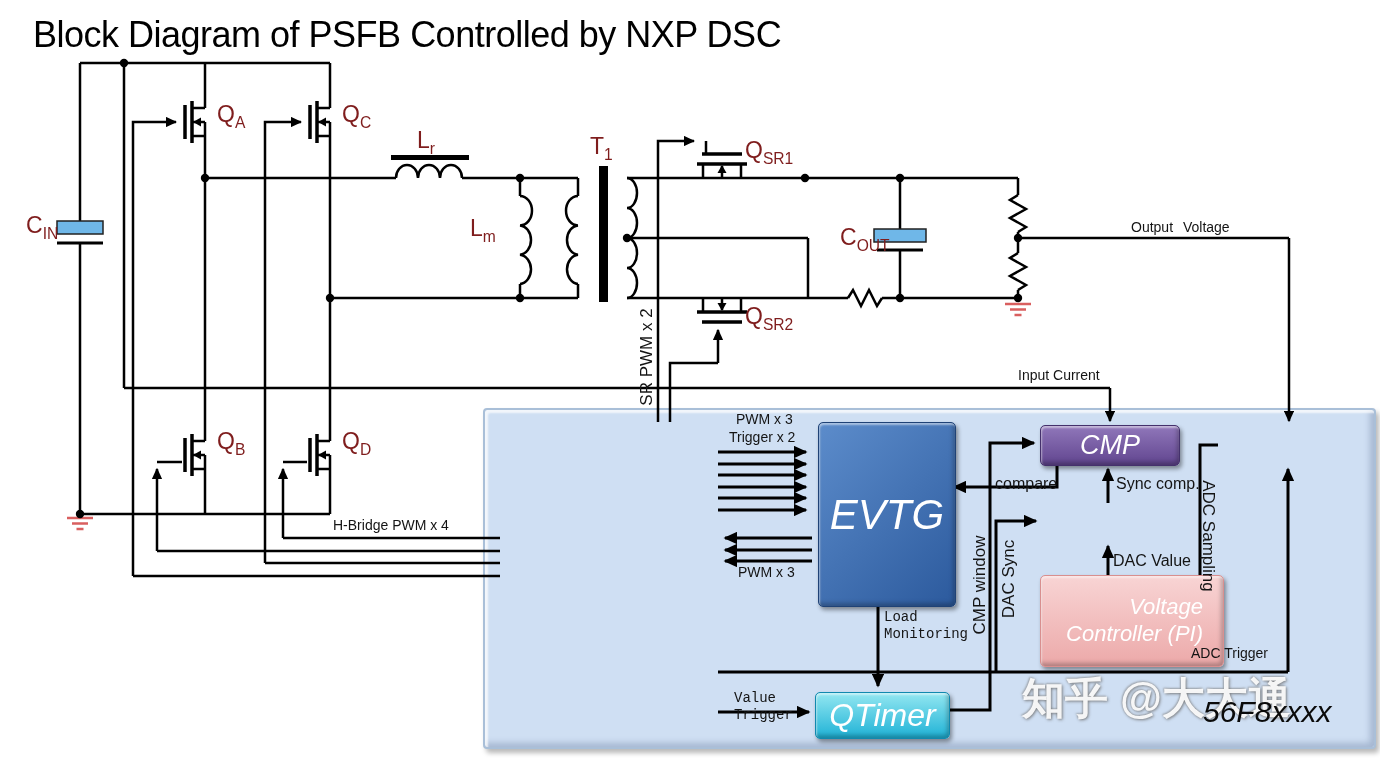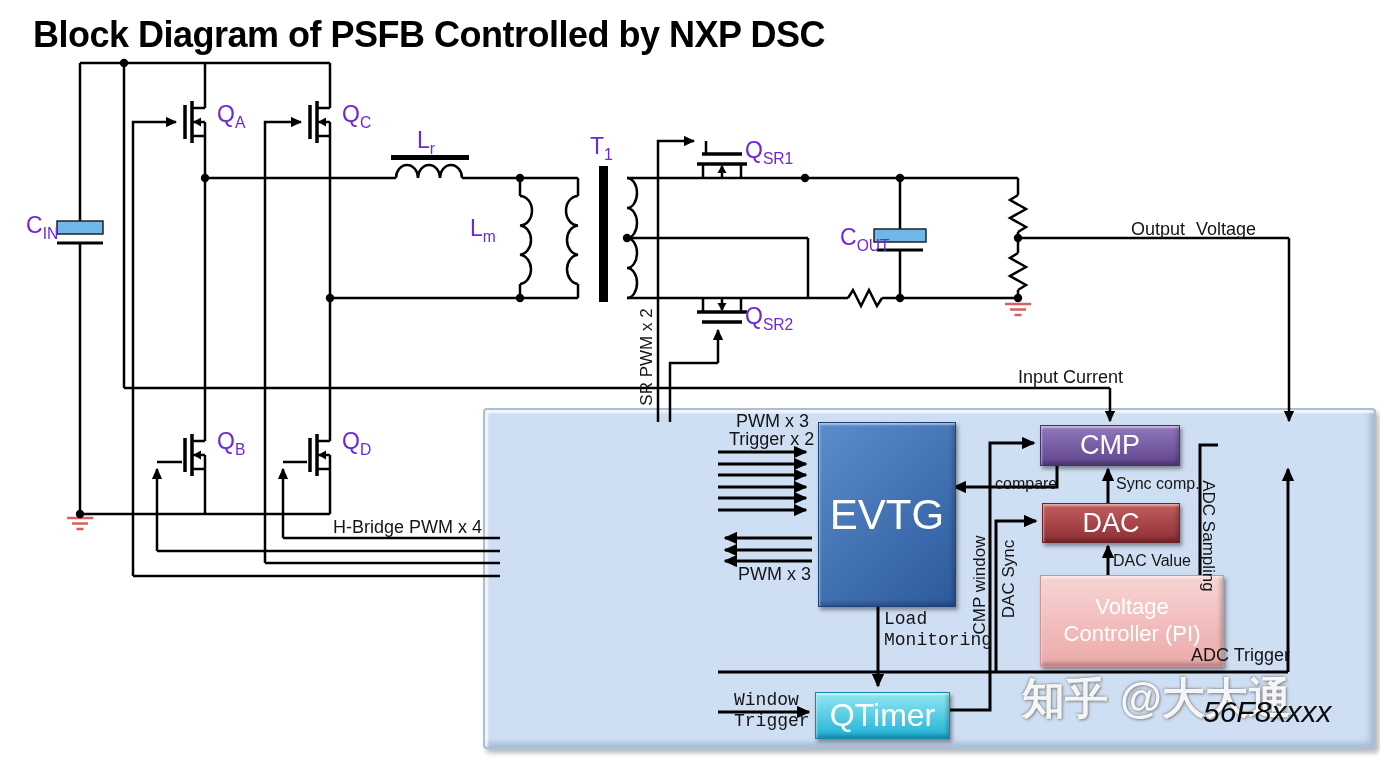--- a/index.html
+++ b/index.html
@@ -1,40 +1,40 @@
 <!DOCTYPE html>
 <html><head>
 <meta charset="utf-8">
 <style>
   html,body{margin:0;padding:0;background:#fff;}
   .stage{position:relative;width:1380px;height:760px;background:#ffffff;overflow:hidden;
          font-family:"Liberation Sans",sans-serif;color:#111;}
-  .title{position:absolute;left:33px;top:14px;font-size:36px;font-weight:bold;letter-spacing:-.5px;
+  .title{position:absolute;left:33px;top:14px;font-size:36px;font-weight:normal;letter-spacing:-.5px;
          color:#000;white-space:nowrap;z-index:5;}
   .dsc-box{position:absolute;left:483px;top:408px;width:889px;height:337px;background:#cfdff3;
          border:2px solid #a9bfd8;border-radius:4px;z-index:1;
          box-shadow:inset 3px 3px 2px rgba(255,255,255,.75), inset -4px -4px 6px rgba(90,110,145,.35), 3px 4px 5px rgba(0,0,0,.28);}
   svg.wires{position:absolute;left:0;top:0;z-index:2;}
   .blk{position:absolute;display:flex;align-items:center;justify-content:center;color:#fff;
-       text-align:center;border-radius:0;z-index:3;
-       box-shadow:2px 3px 4px rgba(0,0,0,.4), inset 1px 2px 2px rgba(255,255,255,.5), inset -2px -3px 4px rgba(0,0,0,.25);}
+       text-align:right;border-radius:5px;z-index:3;
+       box-shadow:2px 3px 4px rgba(0,0,0,.4), inset 1px 2px 2px rgba(255,255,255,.5), inset -2px -3px 4px rgba(0,0,0,.25);font-style:italic;}
   .b-eflex {left:500px;top:422px;width:218px;height:318px;background:linear-gradient(135deg,#bcd56a,#7d9f33);border:1.5px solid #64832a;font-size:31px;}
   .b-evtg  {left:818px;top:422px;width:136px;height:183px;background:linear-gradient(135deg,#5c8ccb,#2c5a9d);border:1.5px solid #1f4276;font-size:42px;}
   .b-qtimer{left:815px;top:692px;width:133px;height:45px;background:linear-gradient(180deg,#93e7f1,#1fb2d6);border:1.5px solid #1189af;font-size:32px;}
   .b-cmp   {left:1040px;top:425px;width:138px;height:39px;background:linear-gradient(180deg,#9077ba,#61458f);border:1.5px solid #45316c;font-size:27px;}
   .b-dac   {left:1042px;top:503px;width:136px;height:38px;background:linear-gradient(180deg,#c25d5d,#8e2f36);border:1.5px solid #6e2228;font-size:27px;}
   .b-adc   {left:1218px;top:425px;width:139px;height:39px;background:linear-gradient(180deg,#f7b14d,#ec8d10);border:1.5px solid #c57208;font-size:27px;color:#fdf4d9;}
   .b-vc    {left:1040px;top:575px;width:142px;height:90px;background:linear-gradient(180deg,#f8d4d4,#eca9a9);border:1.5px solid #d98f8f;font-size:22px;line-height:1.22;padding:0 20px;}
-  .wlabel{position:absolute;font-size:18px;color:#141414;white-space:nowrap;z-index:4;}
+  .wlabel{position:absolute;font-size:14px;color:#141414;white-space:nowrap;z-index:4;}
   .wrap{white-space:normal;line-height:1.18;font-family:Liberation Mono, monospace;}
   .vlabel{position:absolute;font-size:17px;color:#141414;white-space:nowrap;z-index:4;
           transform:translate(-50%,-50%) rotate(-90deg);}
   .vlabel-cw{position:absolute;font-size:17px;color:#141414;white-space:nowrap;z-index:4;
           transform:translate(-50%,-50%) rotate(90deg);}
-  .clabel{position:absolute;font-size:23px;color:#6d28d9;white-space:nowrap;z-index:4;}
+  .clabel{position:absolute;font-size:23px;color:#7f1d1d;white-space:nowrap;z-index:4;}
   .clabel sub{font-size:68%;}
   .chip{position:absolute;left:1203px;top:695px;font-size:30px;font-style:italic;color:#0a0a0a;z-index:7;}
   .wm{position:absolute;left:1022px;top:670px;font-size:43px;font-weight:bold;z-index:6;white-space:nowrap;
       color:rgba(255,255,255,.92);text-shadow:1px 1px 3px rgba(110,110,110,.85),-1px -1px 2px rgba(130,130,130,.55);}
 </style>
 </head>
 <body>
 
 <div class="stage">
 
@@ -180,32 +180,29 @@
 
   <div class="blk b-evtg">
       <span>EVTG</span>
     </div>
   <div class="blk b-qtimer">
       <span>QTimer</span>
     </div>
   <div class="blk b-cmp">
       <span>CMP</span>
     </div>
-  <div class="blk b-dac">
-      <span>DAC</span>
-    </div>
   <div class="blk b-vc">
       <span>Voltage Controller (PI)</span>
     </div>
 
   <div class="wlabel" style="left:736px;top:411px">PWM x 3</div>
   <div class="wlabel" style="left:729px;top:429px">Trigger x 2</div>
   <div class="wlabel" style="left:738px;top:564px">PWM x 3</div>
   <div class="wlabel wrap" style="left:884px;top:609px;width:105px">Load Monitoring</div>
-  <div class="wlabel wrap" style="left:734px;top:690px;width:82px">Window Trigger</div>
+  <div class="wlabel wrap" style="left:734px;top:690px;width:82px">Value Trigger</div>
   <div class="wlabel" style="left:995px;top:475px;font-size:16px">compare</div>
   <div class="wlabel" style="left:1116px;top:475px;font-size:16px">Sync comp.</div>
   <div class="wlabel" style="left:1113px;top:552px;font-size:16px">DAC Value</div>
   <div class="wlabel" style="left:1191px;top:645px">ADC Trigger</div>
   <div class="wlabel" style="left:333px;top:517px">H-Bridge PWM x 4</div>
   <div class="wlabel" style="left:1018px;top:367px">Input Current</div>
   <div class="wlabel" style="left:1131px;top:219px;word-spacing:6px">Output Voltage</div>
   <div class="vlabel" style="left:647px;top:357px">SR PWM x 2</div>
   <div class="vlabel" style="left:980px;top:585px">CMP window</div>
   <div class="vlabel" style="left:1009px;top:579px">DAC Sync</div>

